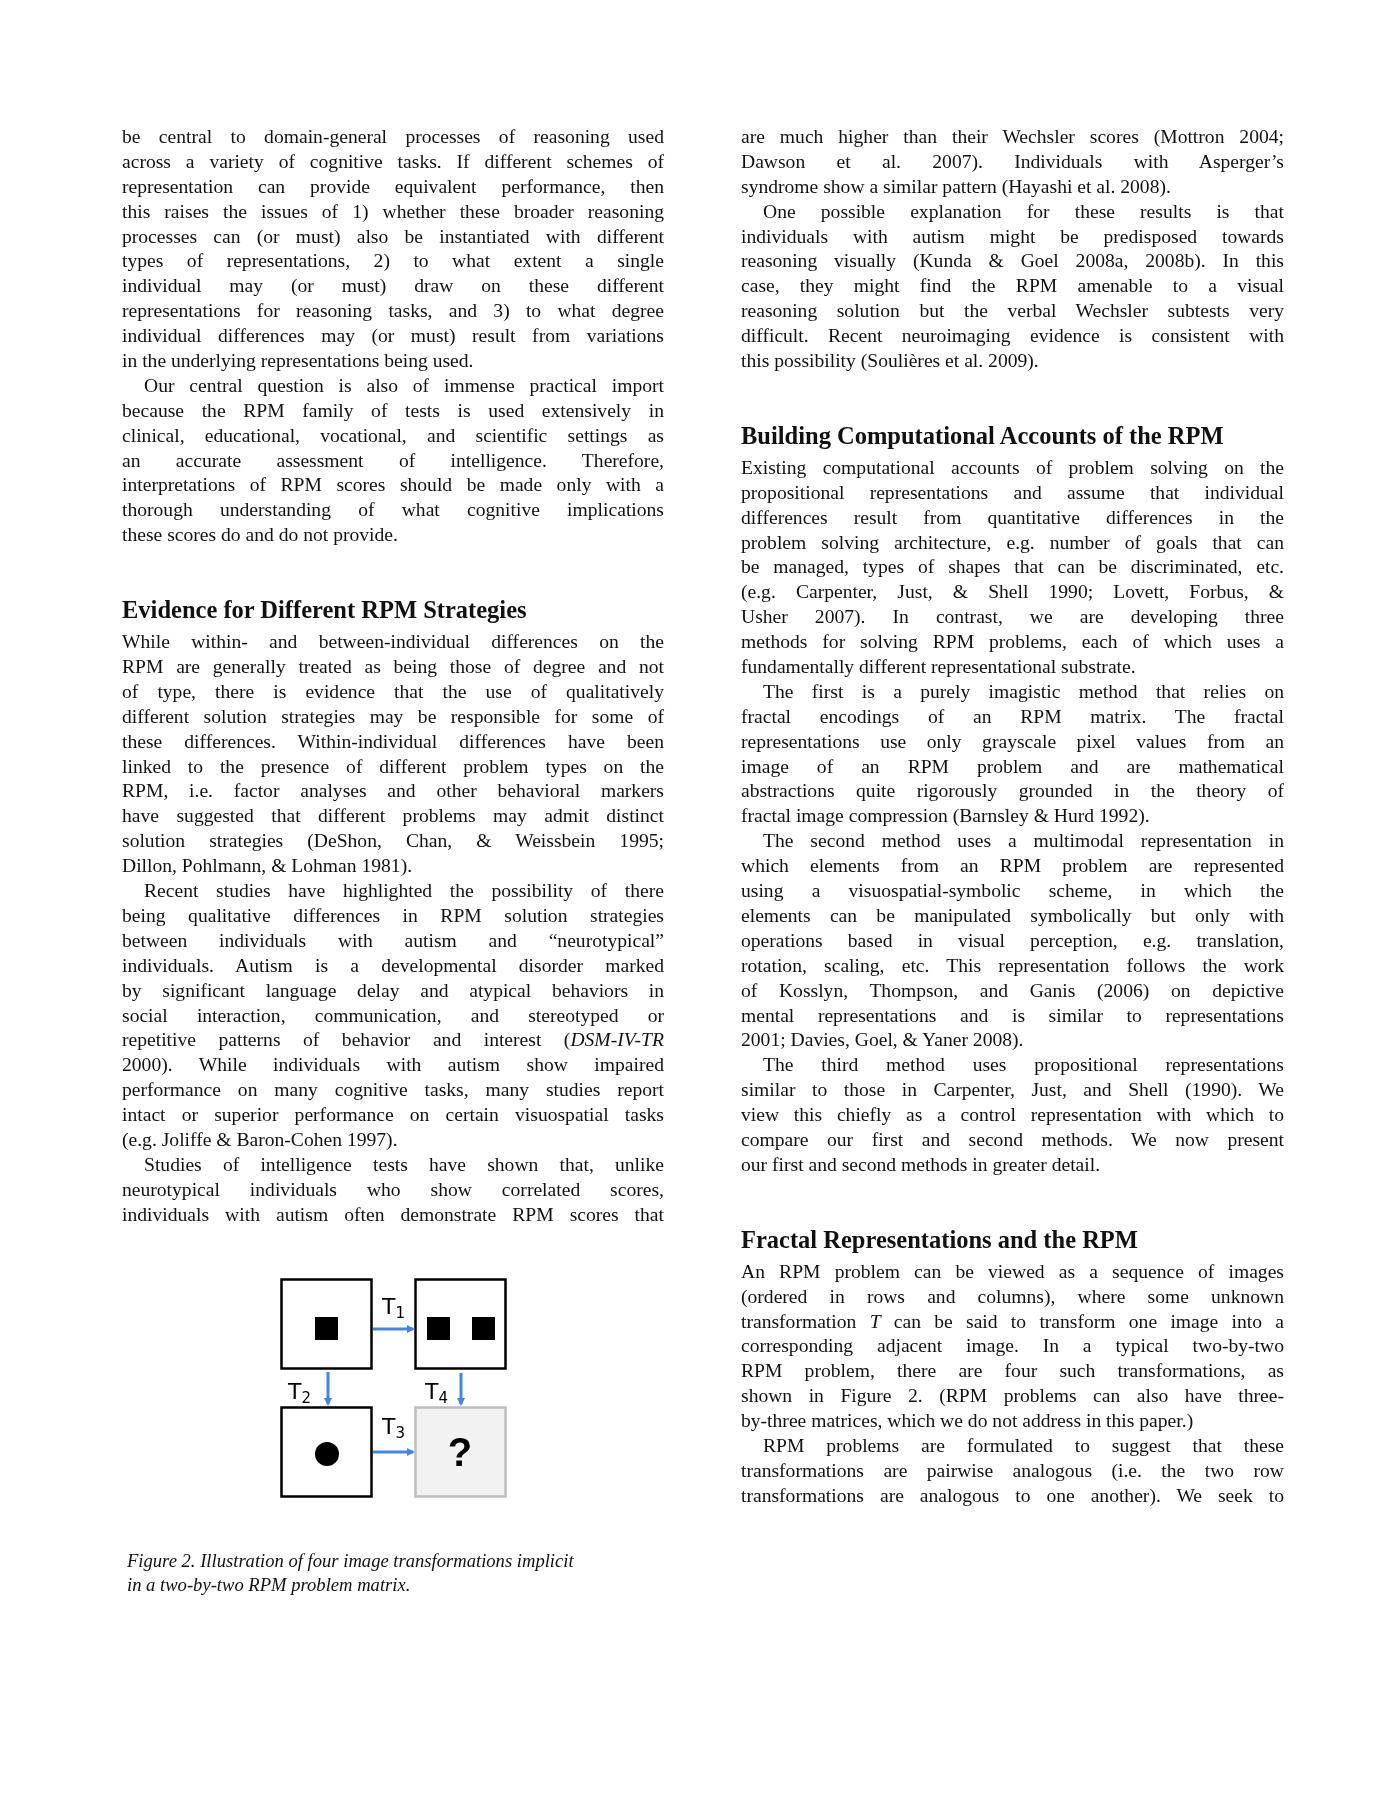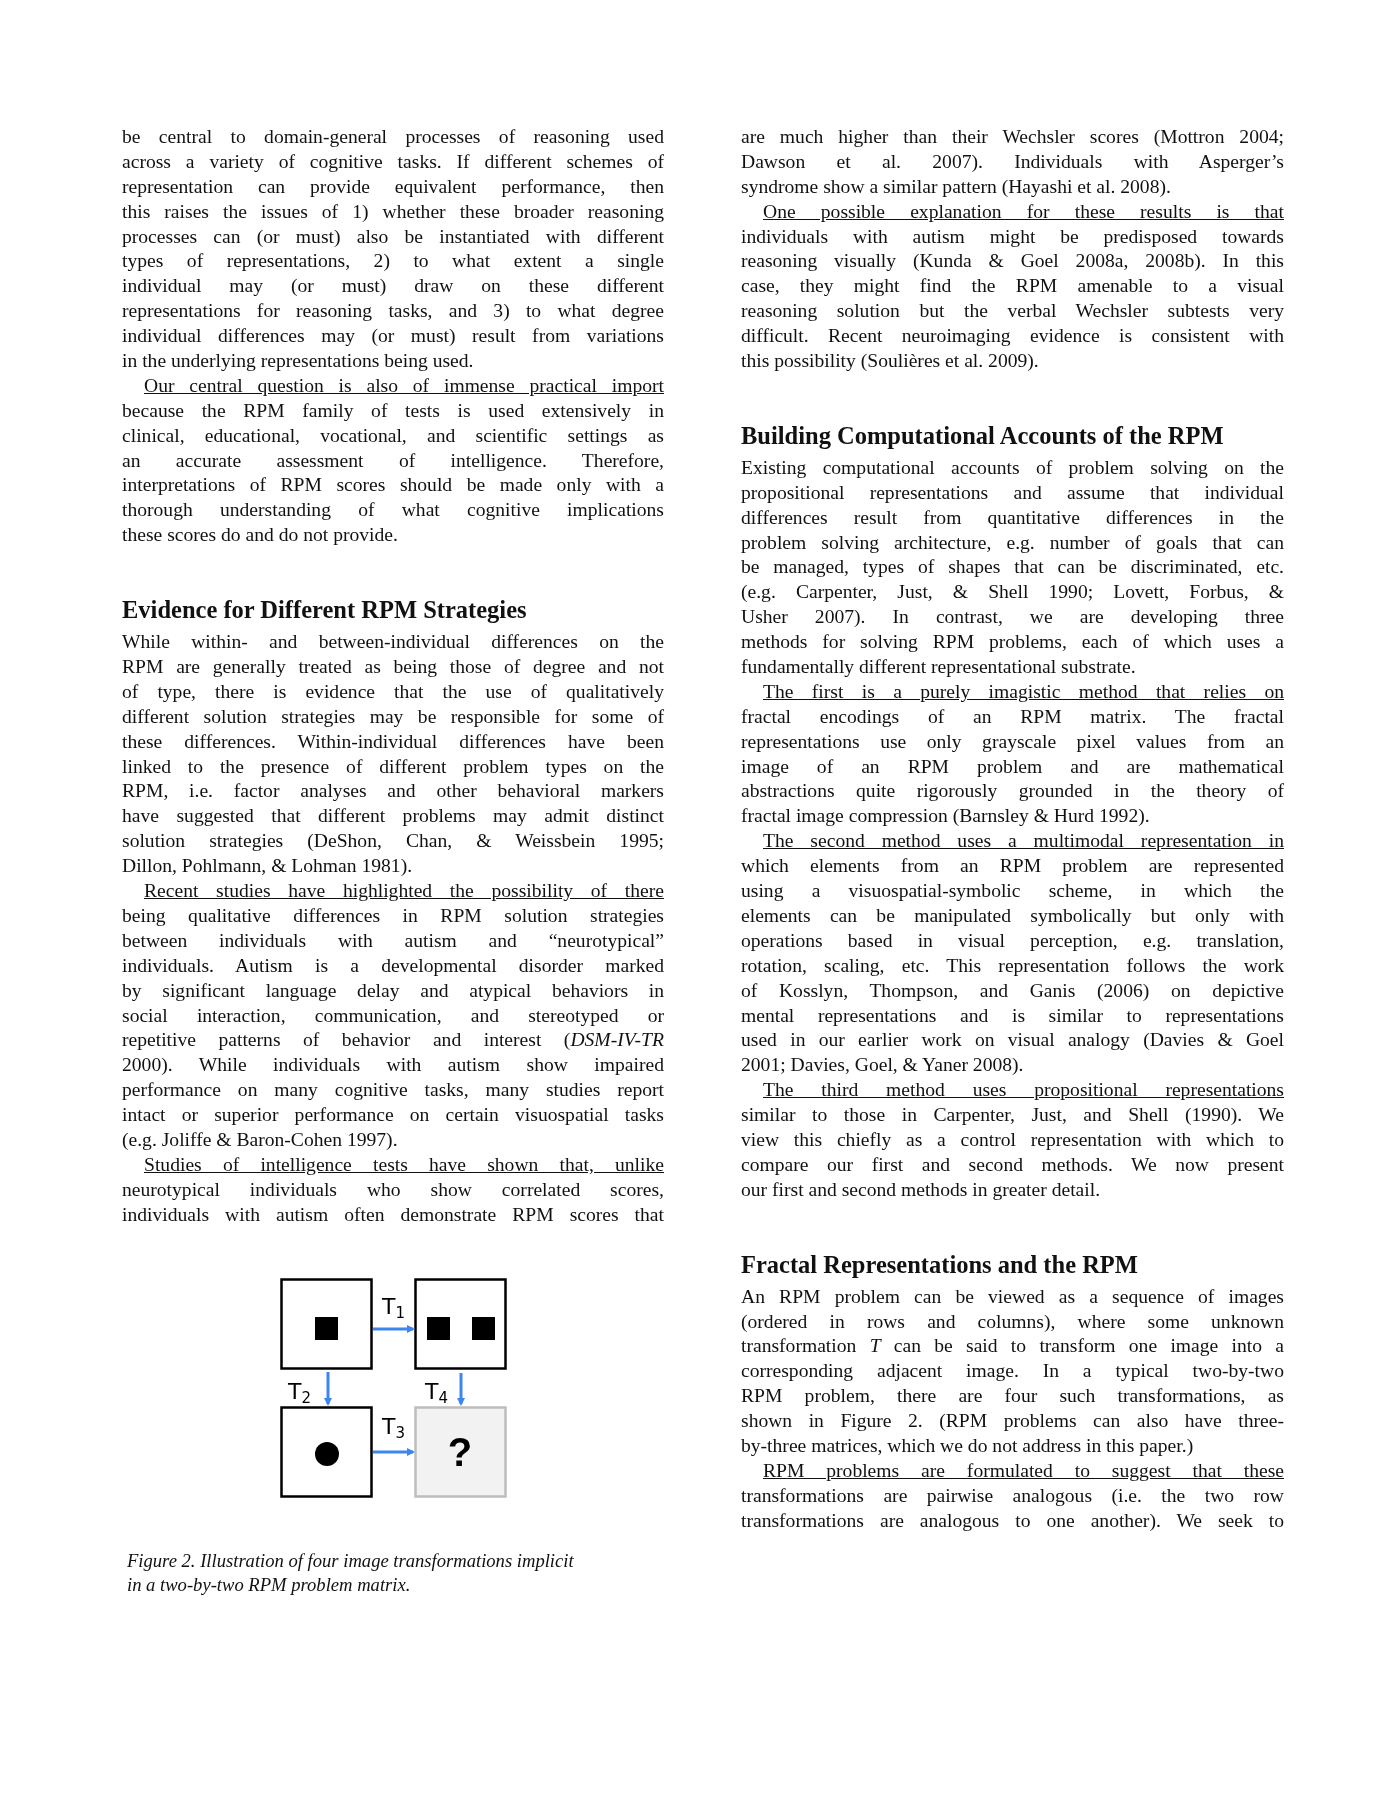--- a/index.html
+++ b/index.html
@@ -4,21 +4,21 @@
 <style>
   html, body { margin: 0; padding: 0; background: #ffffff; }
   body { width: 1391px; height: 1800px; position: relative; overflow: hidden;
          font-family: "Liberation Serif", "DejaVu Serif", serif; color: #111; }
   .col { position: absolute; }
   #left-col { left: 122px; top: 125px; width: 542px; }
   #right-col { left: 741px; top: 125px; width: 543px; }
   .line { display: block; height: 24.9px; line-height: 24.9px; font-size: 19.6px;
           white-space: nowrap; text-align: justify; text-align-last: justify; }
   .line.last { text-align-last: left; }
-  .line.indent { padding-left: 22px; text-decoration: underline; }
+  .line.indent { padding-left: 22px; }
   .heading { display: block; font-weight: bold; font-size: 24.5px; text-align: left;
              white-space: nowrap; line-height: 30px; }
   em, .it { font-style: italic; }
   #figure { position: absolute; left: 270px; top: 1262px; width: 250px; height: 240px; }
   #caption { position: absolute; left: 127px; top: 1549px; width: 540px;
              font-style: italic; font-size: 18.6px; line-height: 23.5px; }
   #caption .cline { display: block; white-space: nowrap; }
 </style>
 </head>
 <body>
@@ -171,21 +171,20 @@
   </div>
   <div>
     <span class="line indent">The second method uses a multimodal representation in</span>
     <span class="line">which elements from an RPM problem are represented</span>
     <span class="line">using a visuospatial-symbolic scheme, in which the</span>
     <span class="line">elements can be manipulated symbolically but only with</span>
     <span class="line">operations based in visual perception, e.g. translation,</span>
     <span class="line">rotation, scaling, etc.  This representation follows the work</span>
     <span class="line">of Kosslyn, Thompson, and Ganis (2006) on depictive</span>
     <span class="line">mental representations and is similar to representations</span>
-    <span class="line">used in our earlier work on visual analogy (Davies &amp; Goel</span>
     <span class="line last">2001; Davies, Goel, &amp; Yaner 2008).</span>
   </div>
   <div>
     <span class="line indent">The third method uses propositional representations</span>
     <span class="line">similar to those in Carpenter, Just, and Shell (1990).   We</span>
     <span class="line">view this chiefly as a control representation with which to</span>
     <span class="line">compare our first and second methods. We  now  present</span>
     <span class="line last">our first and second methods in greater detail.</span>
   </div>
 

